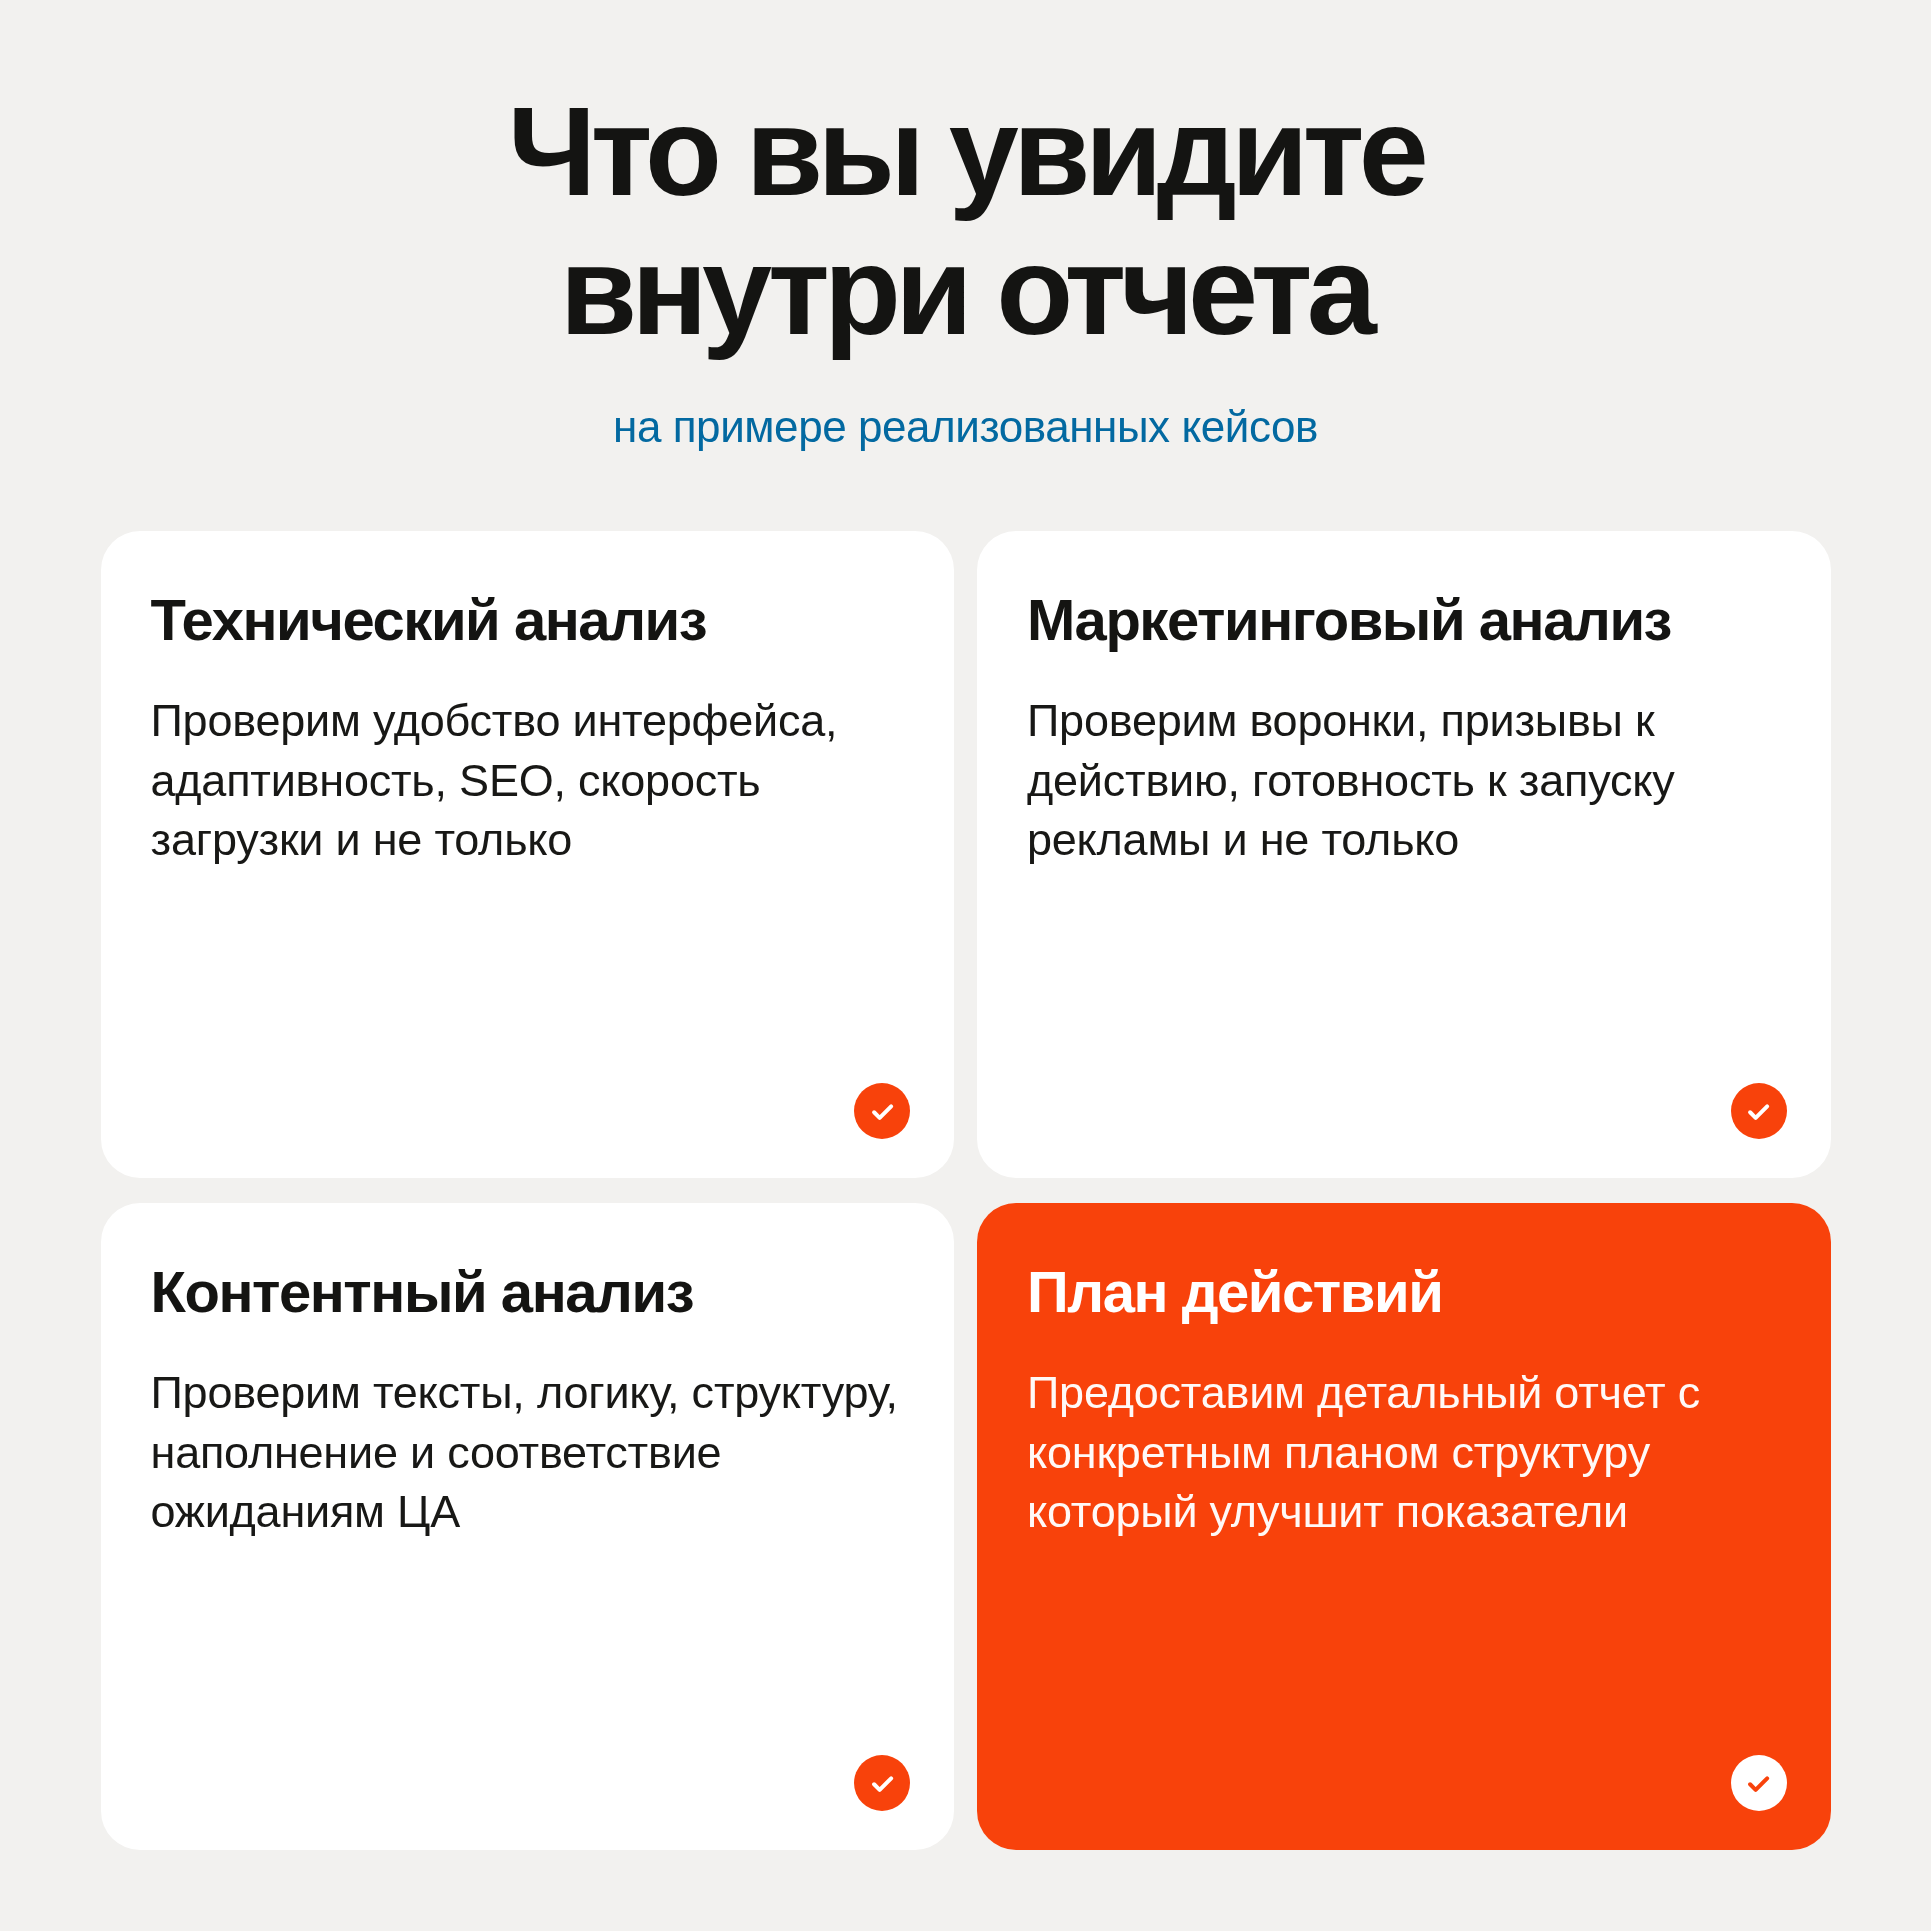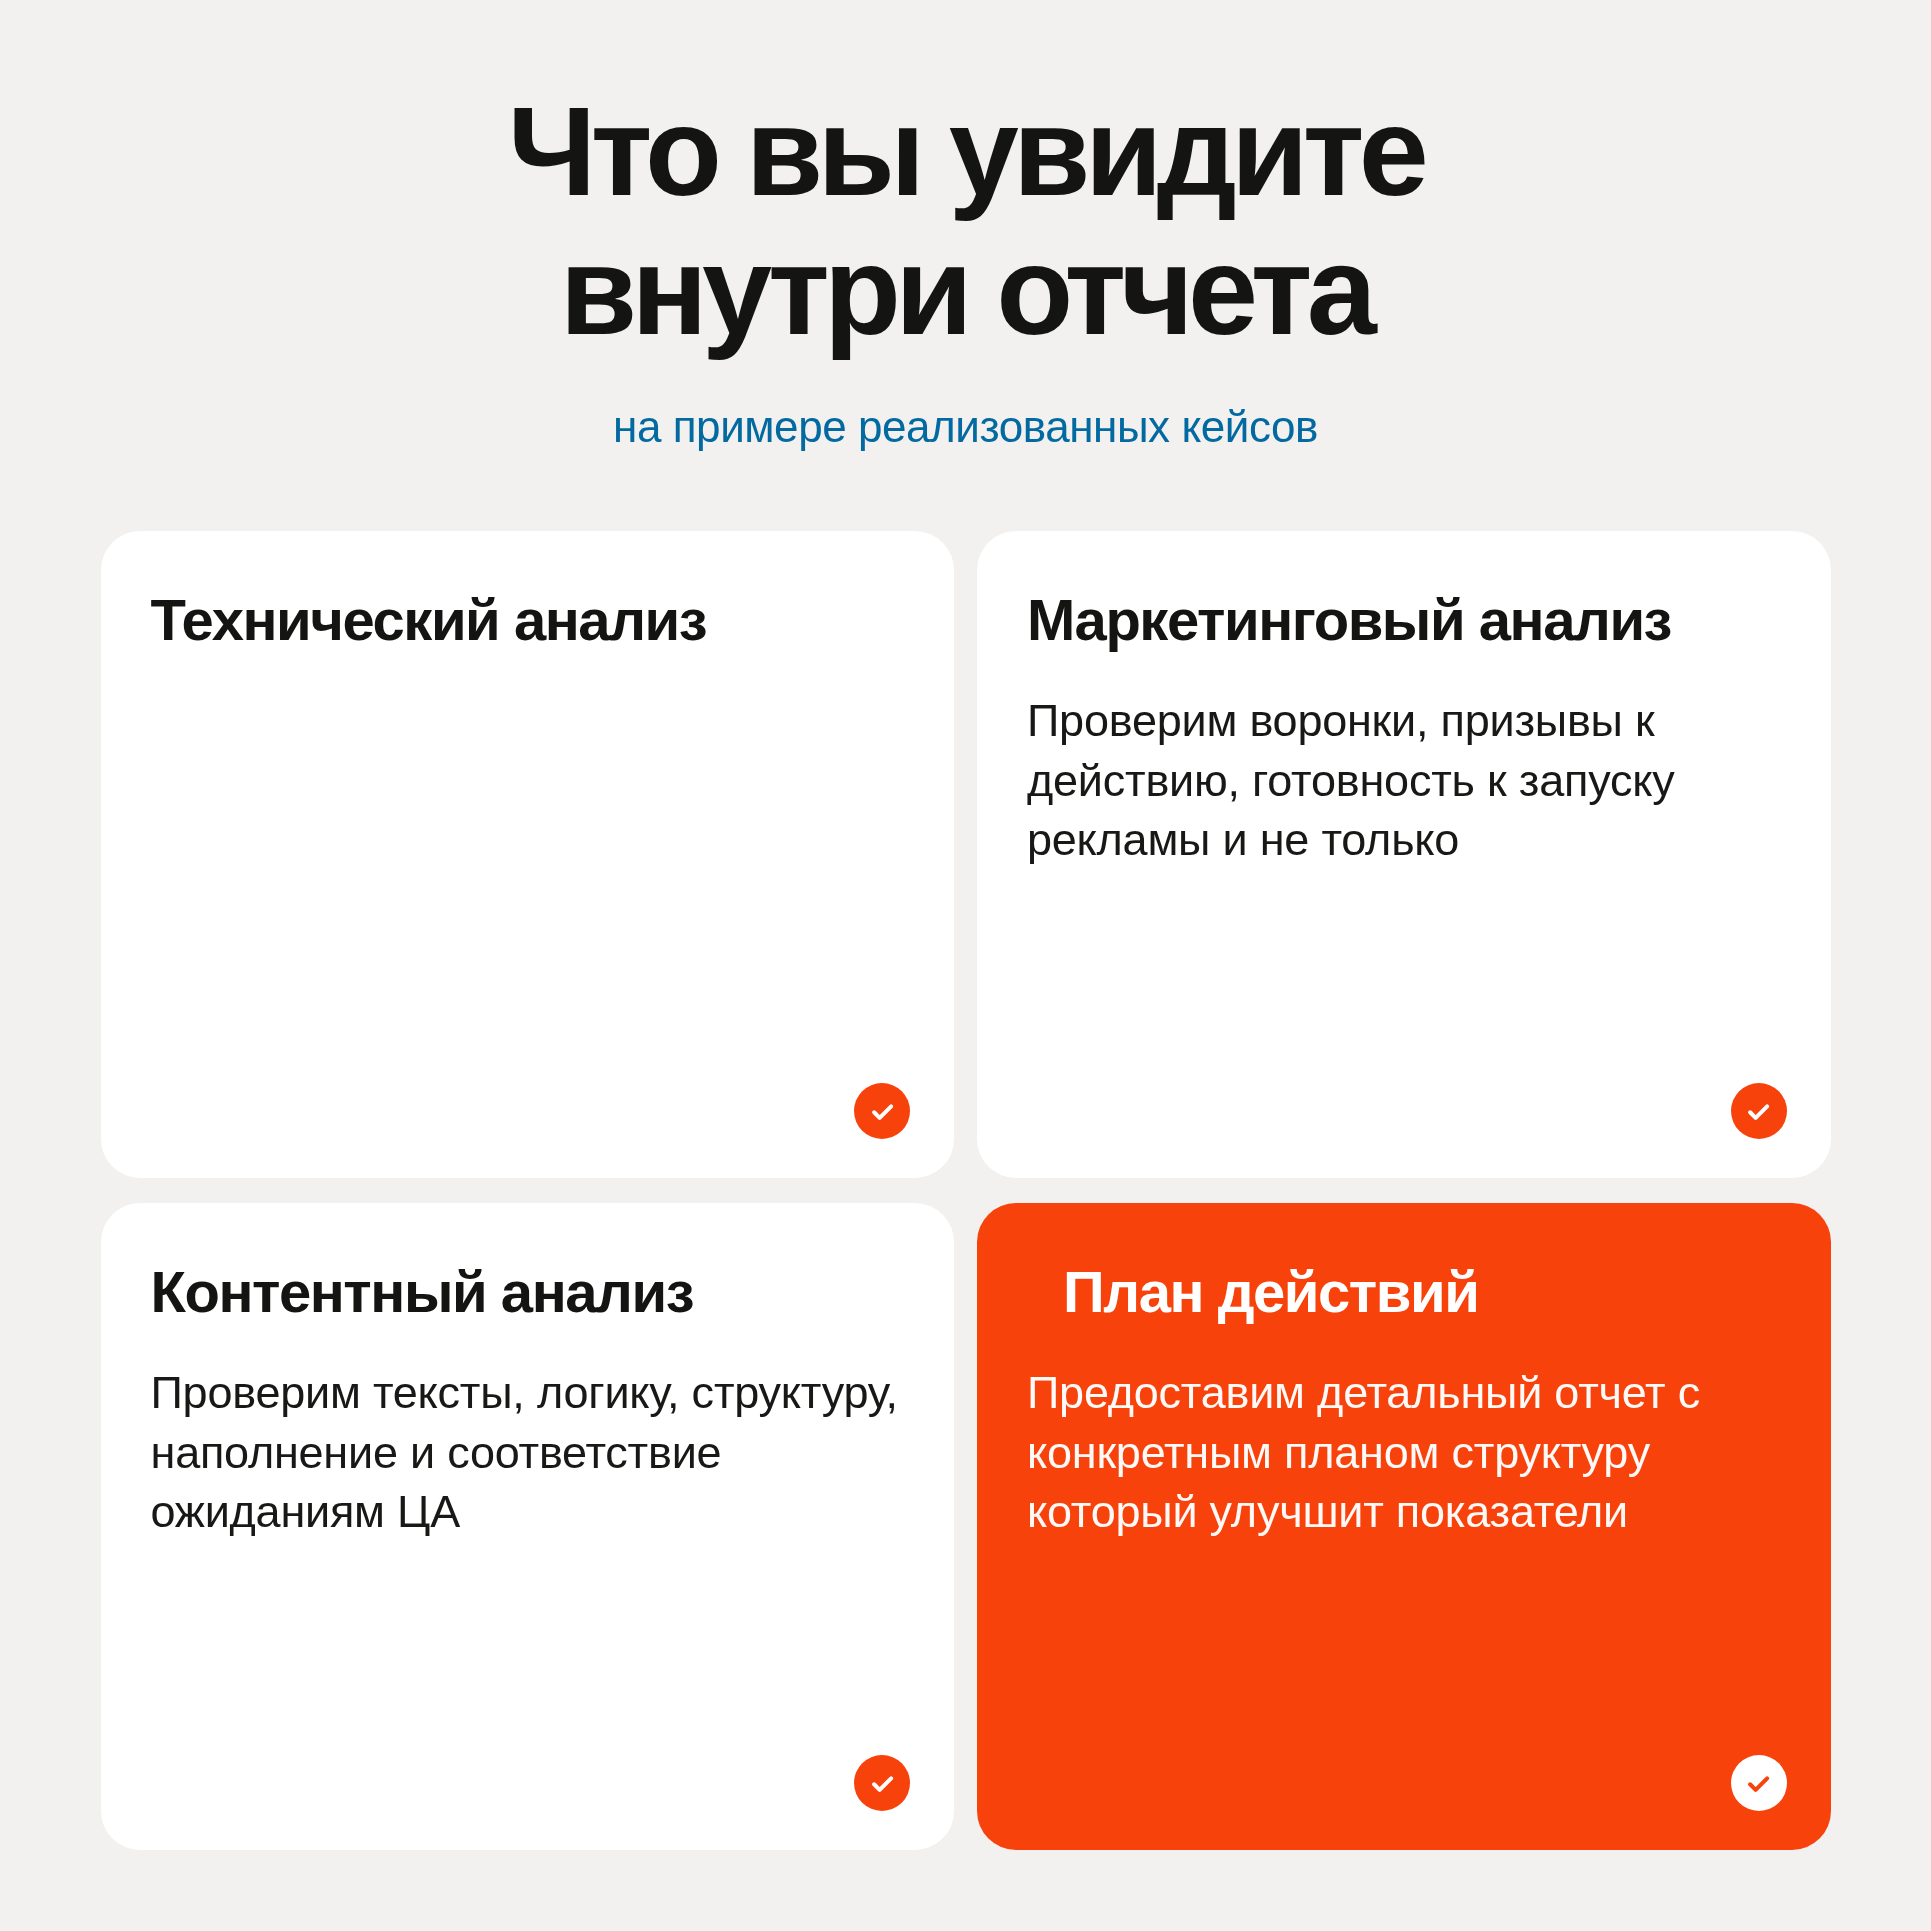--- a/index.html
+++ b/index.html
@@ -57,21 +57,21 @@
     background:var(--accent);
     color:var(--text-on-accent);
   }
   .card-title{
     font-size:58px;
     font-weight:700;
     letter-spacing:-0.025em;
     line-height:1.15;
     margin-top:5.8px;
   }
-  .card.accent .card-title{color:var(--text-on-accent);margin-left:36px;}
+  .card.accent .card-title{color:var(--text-on-accent);}
   .card-body{
     margin-top:37px;
     font-size:45px;
     line-height:1.33;
     letter-spacing:-0.005em;
     max-width:782px;
     color:#181816;
   }
   .card.accent .card-body{color:rgba(255,255,255,0.97);}
   .check-badge{
@@ -97,20 +97,21 @@
     <span>Что вы увидите</span>
     <span>внутри отчета</span>
   </h1>
 
   <div class="page-subtitle">на примере реализованных кейсов</div>
 
   <div class="grid">
 
     <div class="card">
       <div class="card-title">Технический анализ</div>
+      <div class="card-body">Проверим удобство интерфейса, адаптивность, SEO, скорость загрузки и не только</div>
       <div class="check-badge">
         <span>
           <svg viewBox="0 0 24 24" fill="none">
             <path class="stroke" d="M5.5 12.6l4.3 4.3L18.7 8" stroke-width="3.1" stroke-linecap="round" stroke-linejoin="round"></path>
           </svg>
         </span>
       </div>
     </div>
 
     <div class="card">

